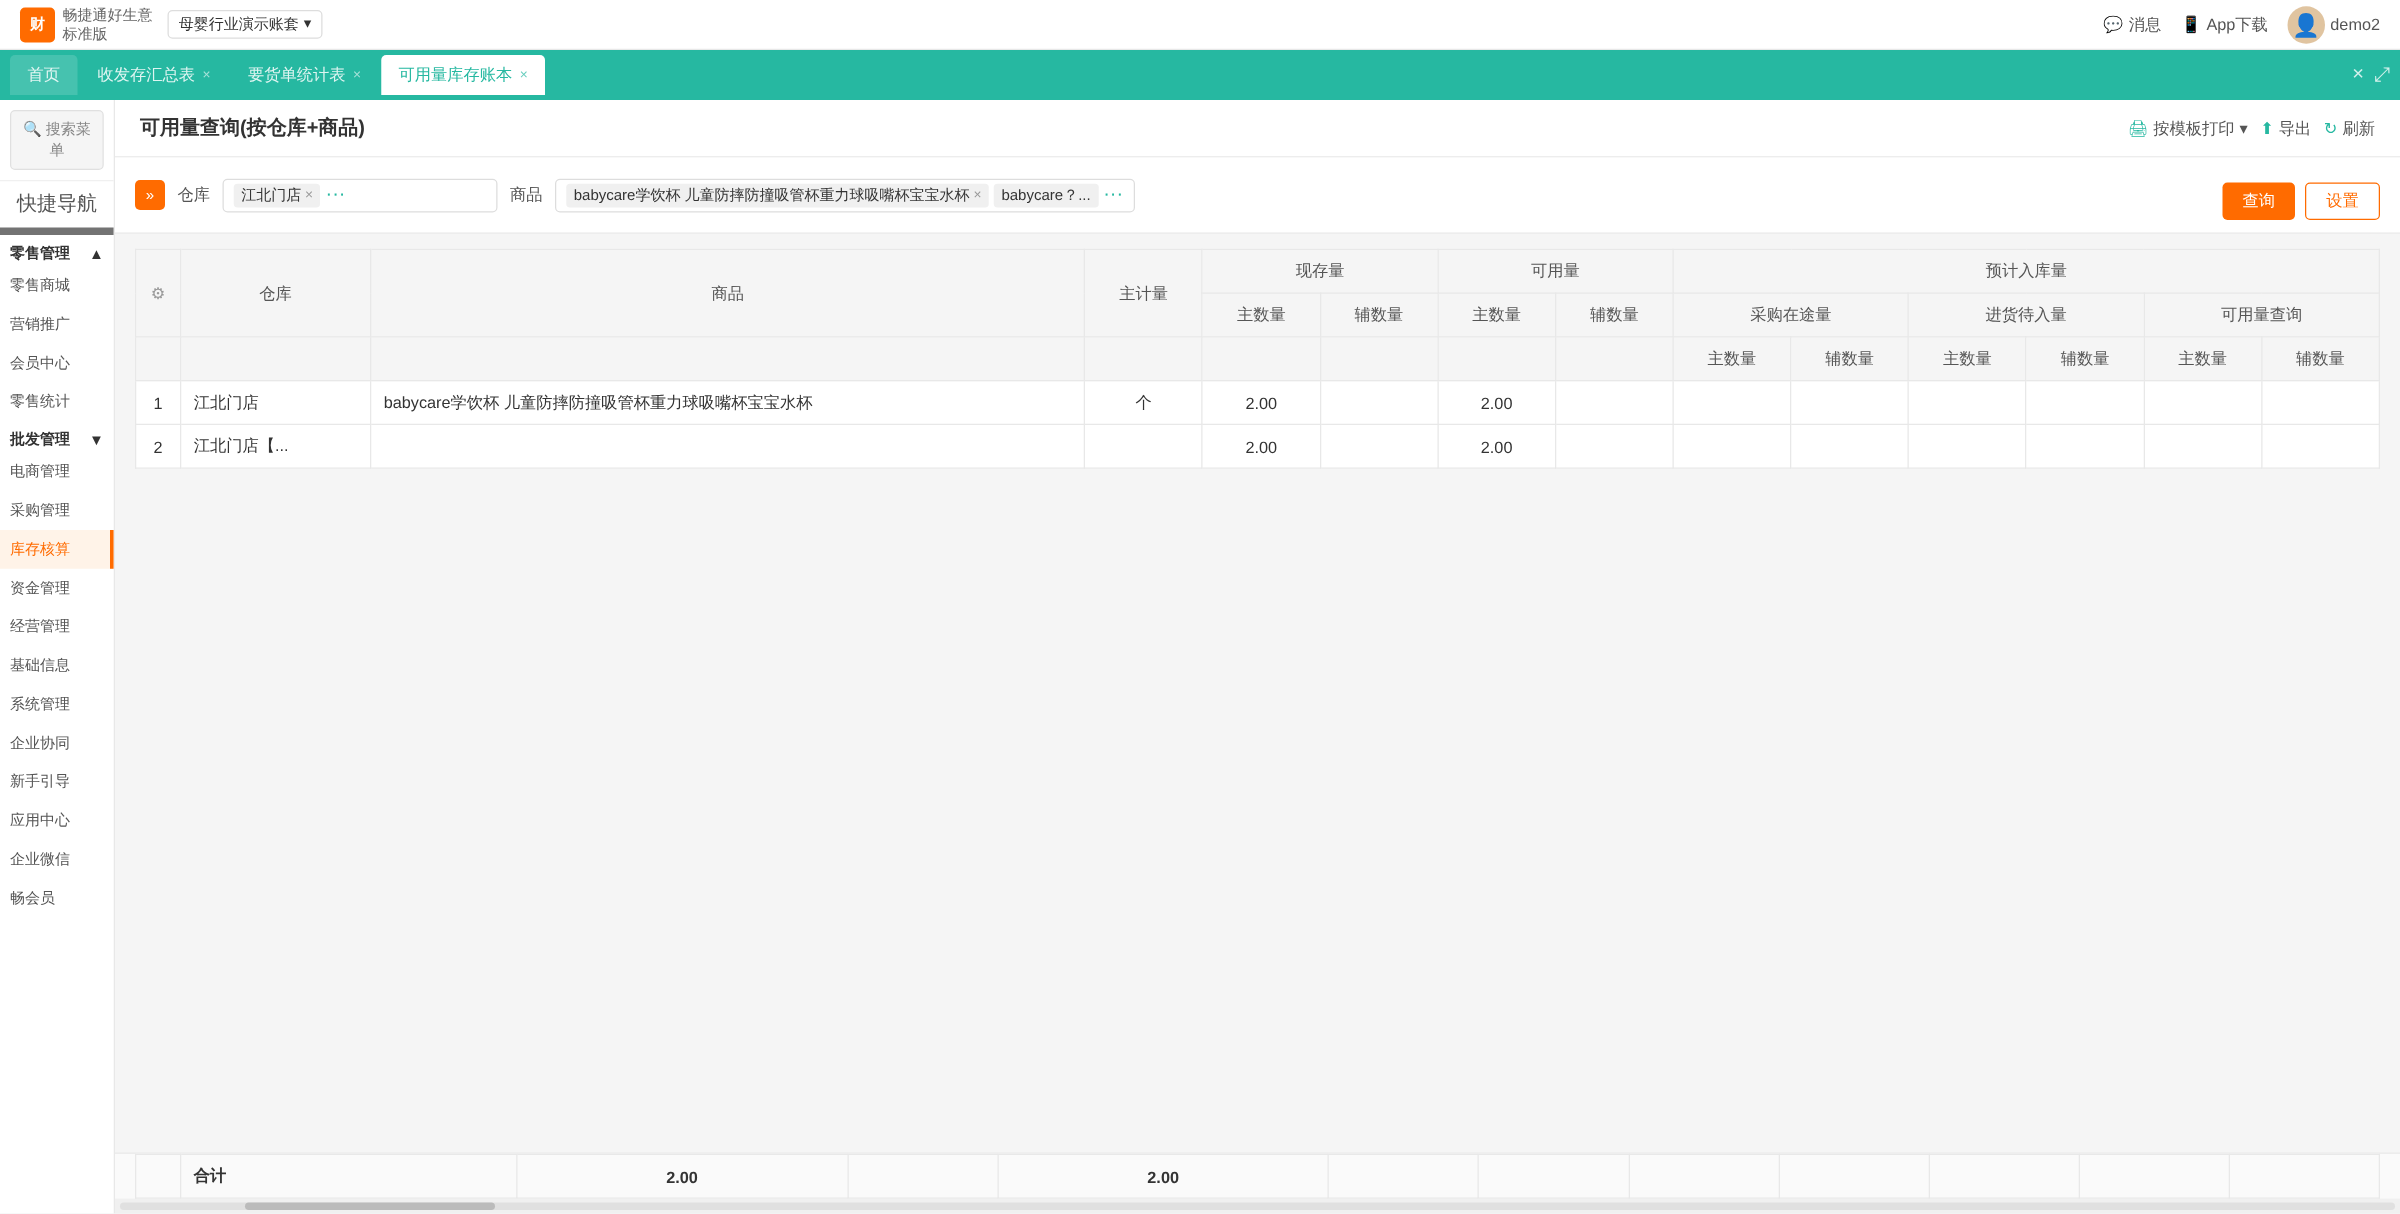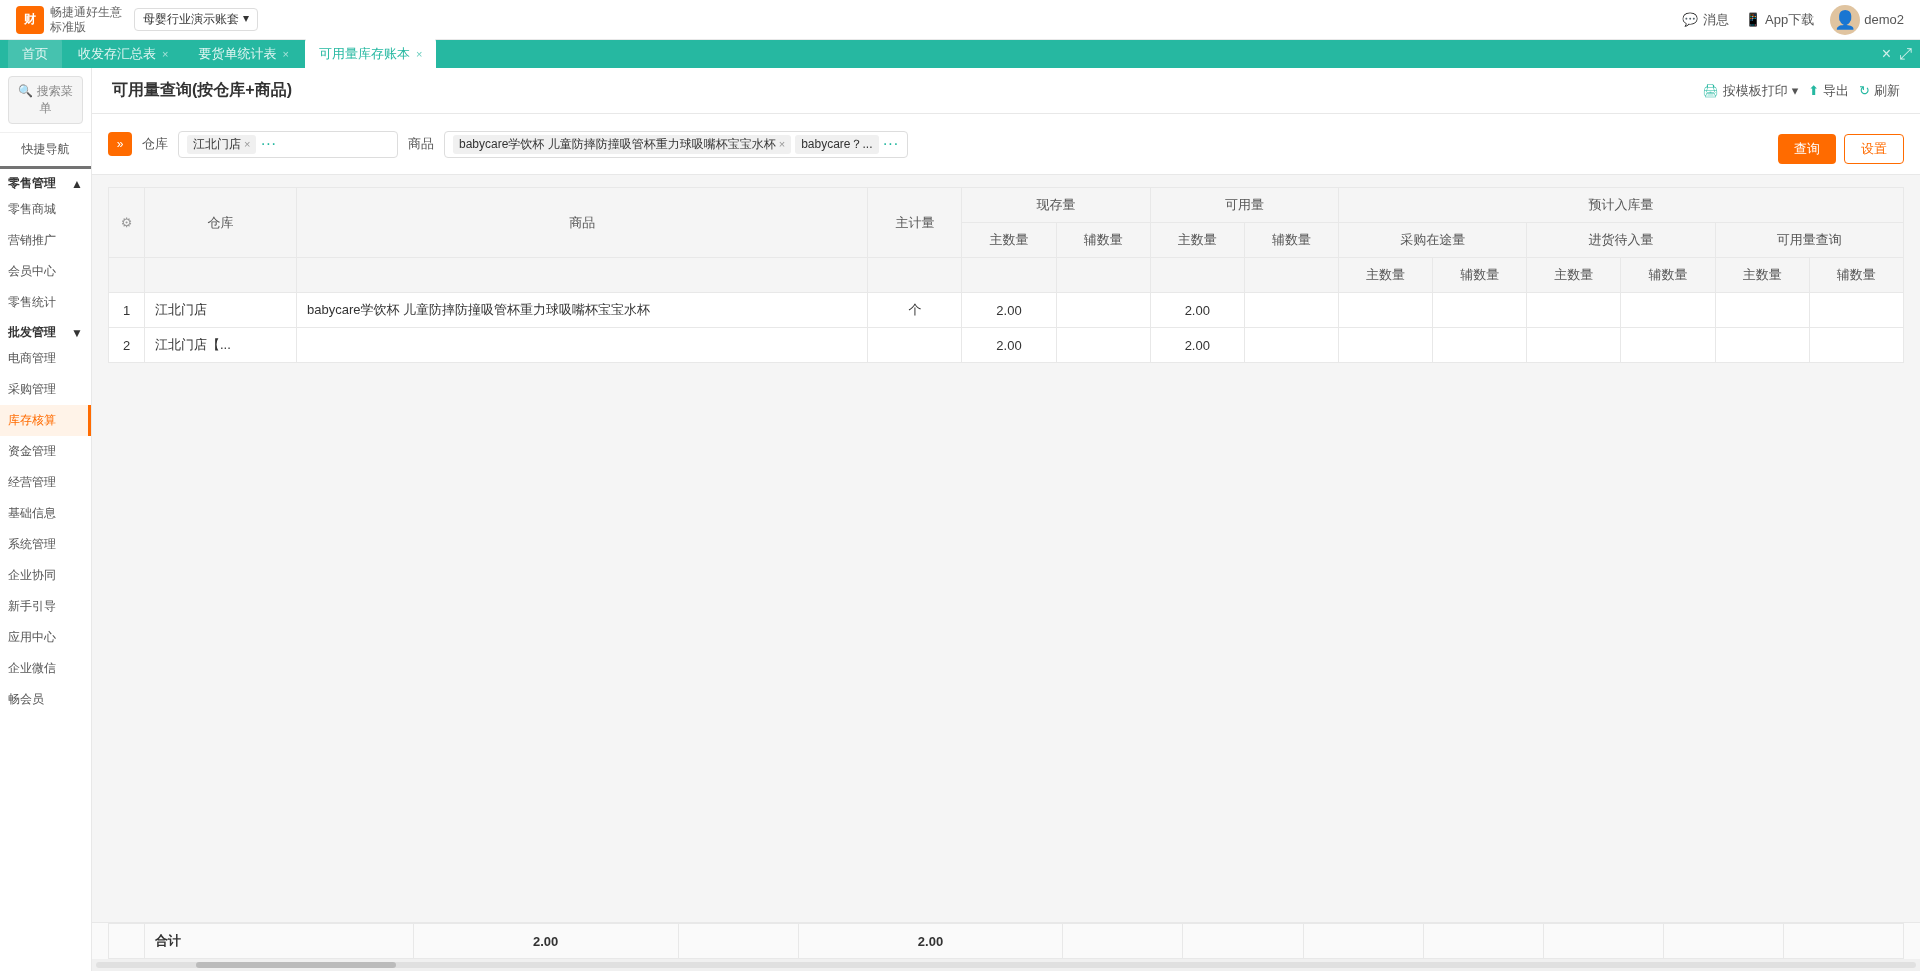--- a/index.html
+++ b/index.html
@@ -10,36 +10,36 @@
     .top-bar-left { display: flex; align-items: center; gap: 12px; }
     .logo-area { display: flex; align-items: center; gap: 6px; }
     .logo-icon { width: 28px; height: 28px; background: #ff6b00; border-radius: 4px; display: flex; align-items: center; justify-content: center; color: #fff; font-size: 12px; font-weight: bold; }
     .logo-text { font-size: 12px; color: #666; line-height: 1.2; }
     .brand-selector { display: flex; align-items: flex-start; gap: 4px; border: 1px solid #ddd; border-radius: 4px; padding: 2px 8px; font-size: 12px; color: #333; cursor: pointer; }
     .top-bar-right { display: flex; align-items: center; gap: 16px; }
     .top-right-item { display: flex; align-items: center; gap: 4px; font-size: 13px; color: #555; cursor: pointer; }
     .avatar { width: 30px; height: 30px; border-radius: 50%; background: #e0c4a0; display: flex; align-items: center; justify-content: center; overflow: hidden; }
 
     
-    .nav-tabs { height: 28px; background: #26b8a1; display: flex; align-items: center; padding: 0 8px; flex-shrink: 0; gap: 2px; }
+    .nav-tabs { height: 40px; background: #26b8a1; display: flex; align-items: center; padding: 0 8px; flex-shrink: 0; gap: 2px; }
     .nav-tab { height: 32px; padding: 0 14px; display: flex; align-items: center; gap: 6px; border-radius: 4px 4px 0 0; font-size: 13px; cursor: pointer; color: rgba(255,255,255,0.85); background: transparent; }
     .nav-tab.active { background: #fff; color: #26b8a1; font-weight: 500; }
     .nav-tab .close-x { font-size: 11px; opacity: 0.7; }
     .nav-tab-home { background: rgba(255,255,255,0.15); }
     .nav-actions { margin-left: auto; display: flex; align-items: center; gap: 8px; }
     .nav-action-btn { color: #fff; font-size: 16px; cursor: pointer; opacity: 0.8; }
 
     
     .main-layout { display: flex; flex: 1; overflow: hidden; }
 
     
     .sidebar { width: 92px; background: #fff; border-right: 1px solid #e8e8e8; display: flex; flex-direction: column; flex-shrink: 0; overflow-y: auto; }
     .sidebar-search { padding: 8px; border-bottom: 1px solid #f0f0f0; }
     .sidebar-search-btn { width: 100%; padding: 6px 4px; background: #f5f5f5; border: 1px solid #e0e0e0; border-radius: 4px; font-size: 12px; color: #888; cursor: pointer; text-align: center; }
-    .sidebar-nav-item { padding: 8px 4px; text-align: center; font-size: 12px; color: #555; cursor: pointer; border-bottom: 3px solid #737373; }
+    .sidebar-nav-item { padding: 8px 4px; text-align: center; font-size: 16px; color: #555; cursor: pointer; border-bottom: 6px solid #737373; }
     .sidebar-section { padding: 6px 8px 2px; display: flex; align-items: center; justify-content: space-between; font-size: 12px; color: #333; font-weight: 600; cursor: pointer; }
     .sidebar-section-item { padding: 7px 8px; font-size: 12px; color: #555; cursor: pointer; }
     .sidebar-section-item.active { background: #fff3e8; color: #ff6b00; font-weight: 500; border-right: 3px solid #ff6b00; }
 
     
     .content-area { flex: 1; display: flex; flex-direction: column; overflow: hidden; background: #f5f5f5; }
 
     
     .page-header { background: #fff; padding: 12px 20px; display: flex; align-items: center; justify-content: space-between; border-bottom: 1px solid #e8e8e8; flex-shrink: 0; }
     .page-title { font-size: 16px; font-weight: 600; color: #333; }

